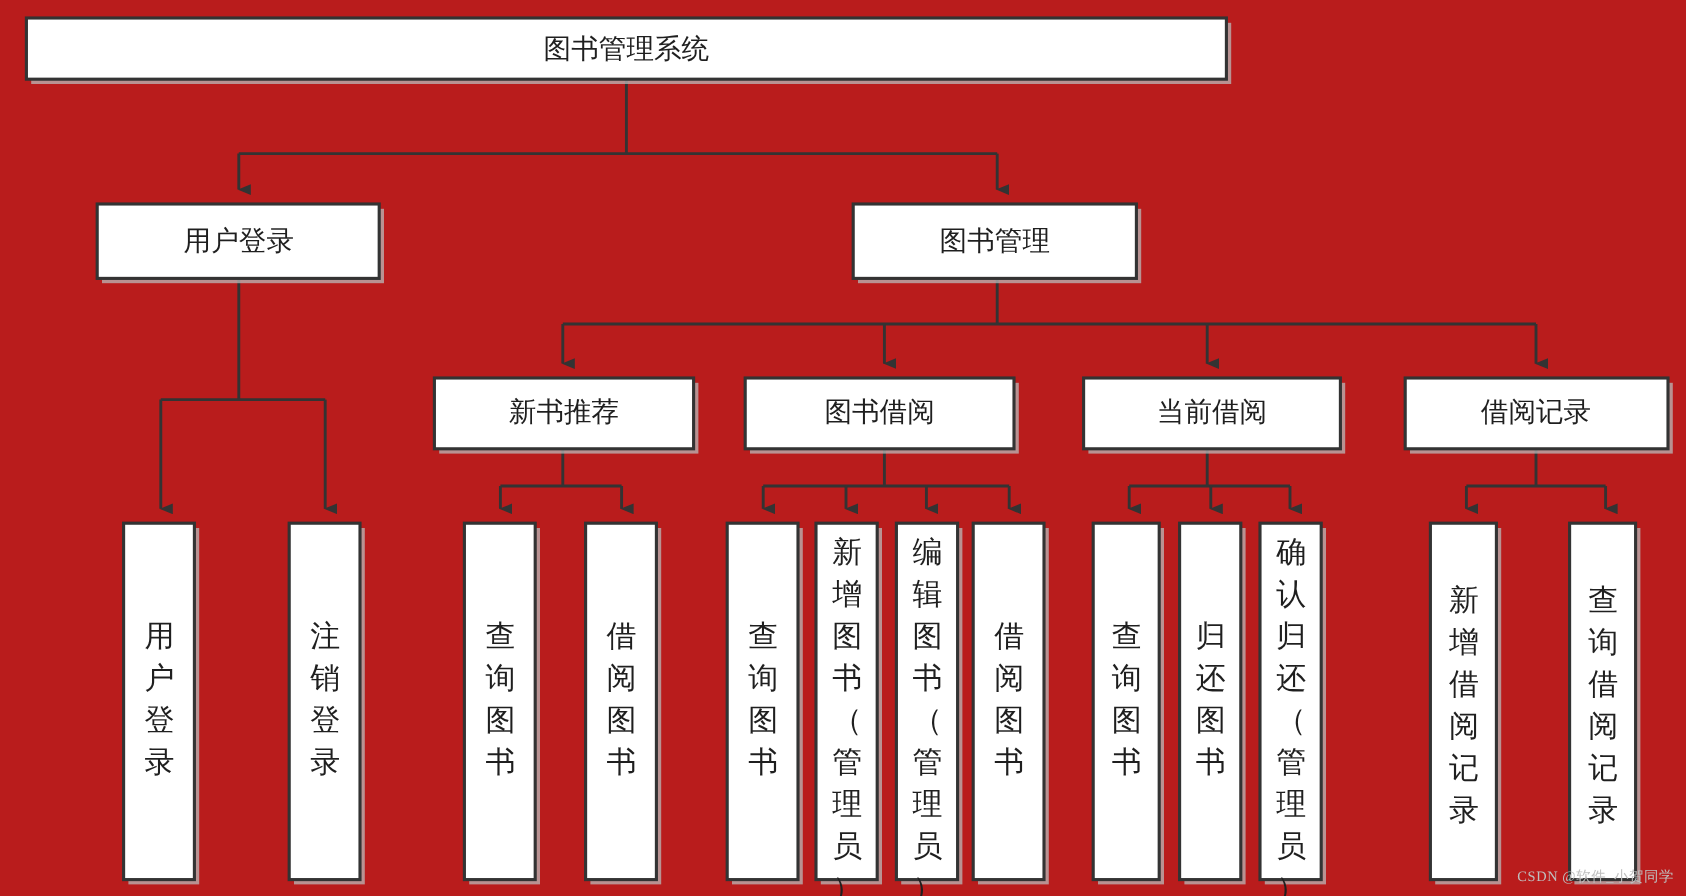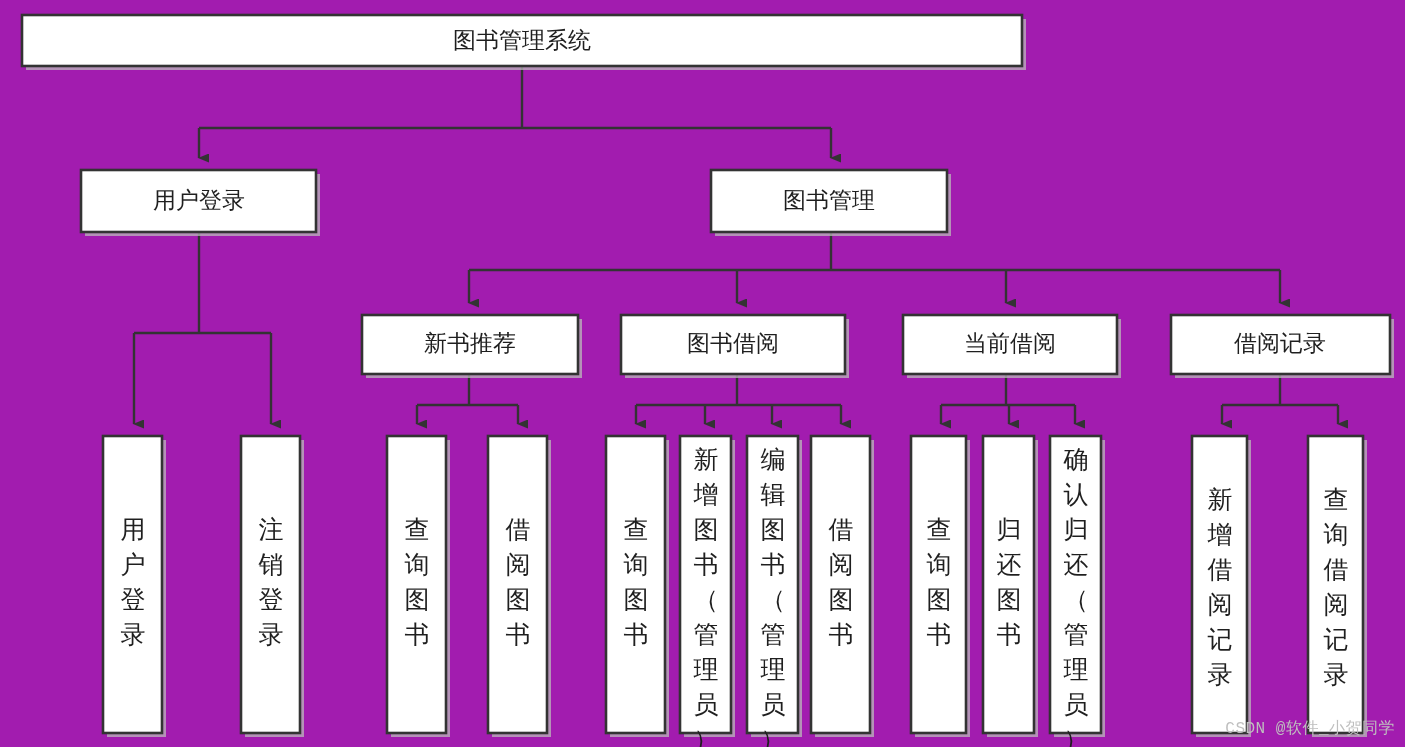--- a/index.html
+++ b/index.html
@@ -11,21 +11,21 @@
     width: 1405px;
     height: 747px;
     font-family: "Liberation Sans", "DejaVu Sans", sans-serif;
     overflow: hidden;
     position: relative;
   }
   #diagram-root {
     position: relative;
     width: 1405px;
     height: 747px;
-    background: #a21caf;
+    background: #b91c1c;
   }
   svg#flow-svg {
     position: absolute;
     left: 0;
     top: 0;
     width: 1405px;
     height: 747px;
     display: block;
   }
   .node-rect {
@@ -53,22 +53,22 @@
   .node-label-v {
     font-family: "Liberation Sans", "DejaVu Sans", sans-serif;
     fill: #1f1f1f;
     font-size: 25px;
     text-anchor: middle;
   }
   .watermark {
     position: absolute;
     right: 10px;
     bottom: 8px;
-    font-family: Liberation Mono, monospace;
-    font-size: 16px;
+    font-family: Liberation Serif, serif;
+    font-size: 12px;
     color: #bfbfbf;
     letter-spacing: 0.5px;
     white-space: nowrap;
     user-select: none;
   }
 </style>
 </head>
 <body>
 
 <div id="diagram-root">

